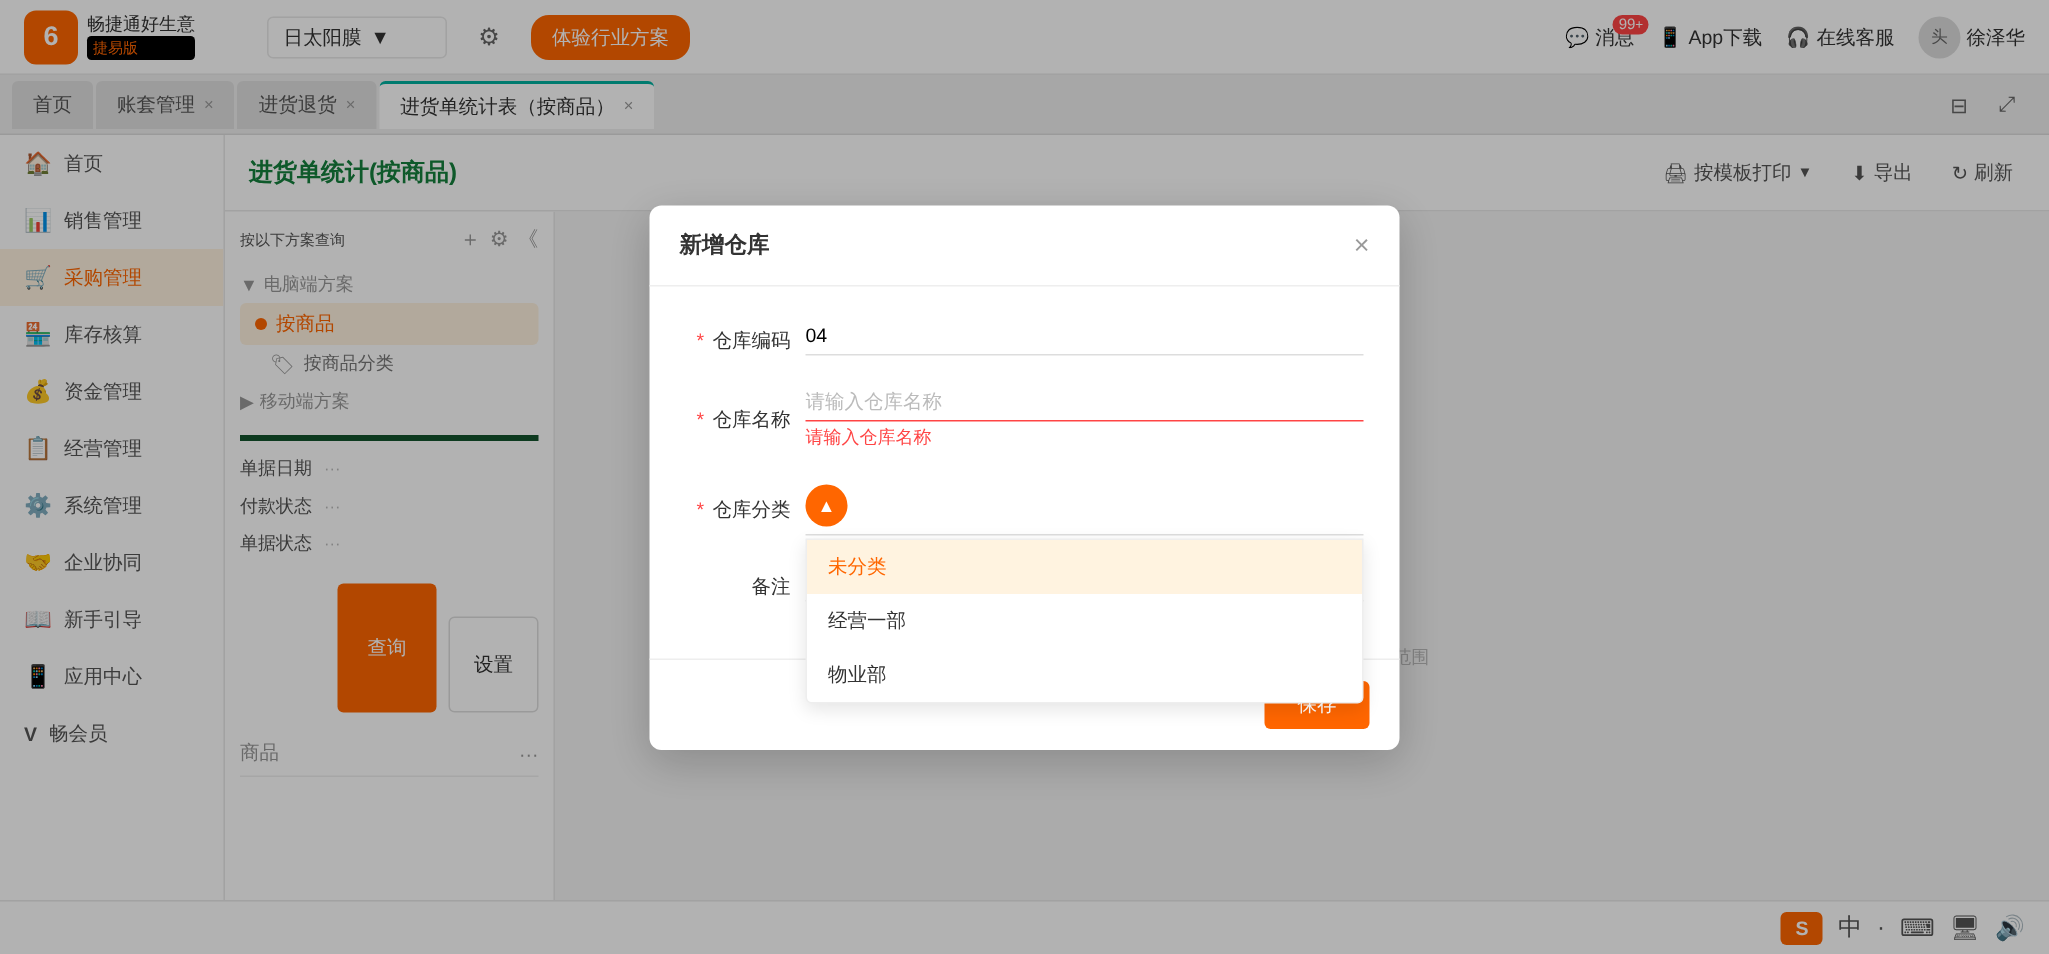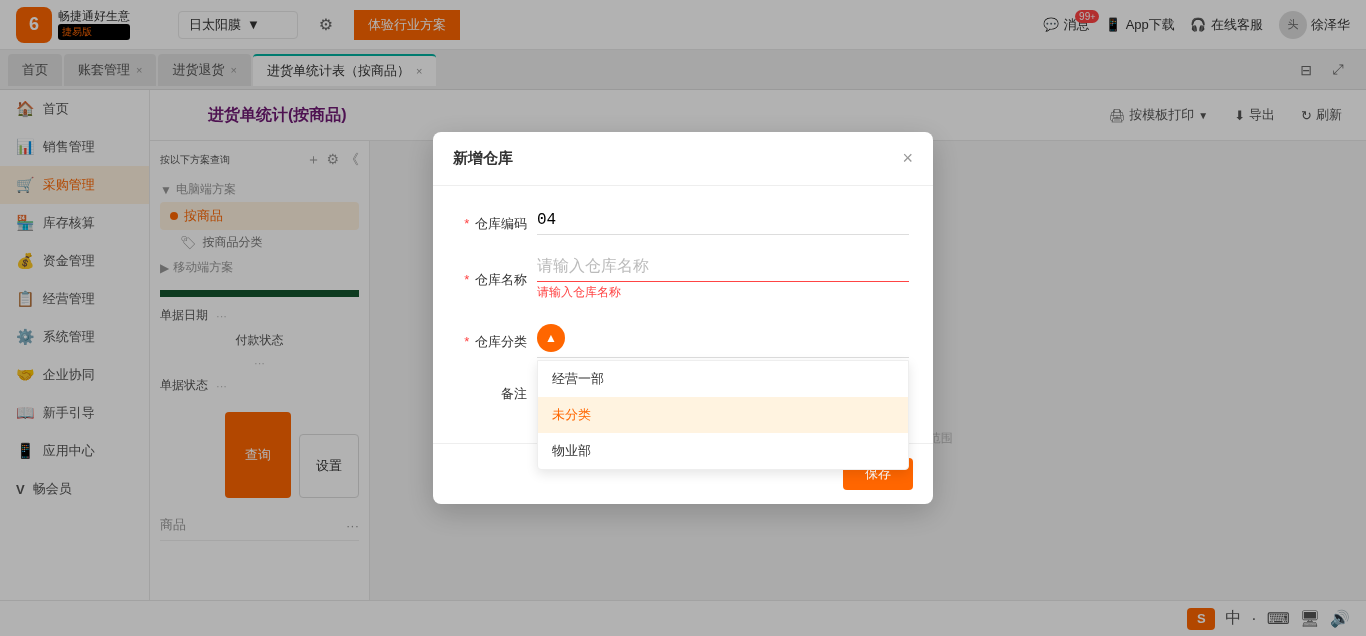--- a/index.html
+++ b/index.html
@@ -57,21 +57,21 @@
       justify-content: center;
       cursor: pointer;
       color: #666;
       font-size: 16px;
     }
 
     .trial-btn {
       background: #ff6600;
       color: white;
       border: none;
-      border-radius: 0;
+      border-radius: 12px;
       padding: 6px 14px;
       font-size: 13px;
       cursor: pointer;
     }
 
     .header-right {
       margin-left: auto;
       display: flex;
       align-items: center;
       gap: 16px;
@@ -197,21 +197,21 @@
     }
 
     .page-header {
       background: #fff;
       padding: 12px 16px 0;
       border-bottom: 1px solid #e8e8e8;
       display: flex;
       align-items: center;
       justify-content: space-between;
     }
-    .page-title { font-size: 16px; font-weight: bold; color: #701a75; padding-bottom: 12px; margin-left: 42px; }
+    .page-title { font-size: 16px; font-weight: bold; color: #15803d; padding-bottom: 12px; }
     .page-actions {
       display: flex;
       align-items: center;
       gap: 10px;
       padding-bottom: 12px;
     }
     .action-btn {
       display: flex;
       align-items: center;
       gap: 4px;
@@ -353,23 +353,22 @@
       text-align: right;
       padding-top: 6px;
       flex-shrink: 0;
     }
     .required { color: #ff4444; margin-right: 2px; }
     .form-input {
       flex: 1;
       border: none;
       border-bottom: 1px solid #ddd;
       padding: 5px 0;
-      font-size: 16px;
+      font-size: 13px;
       outline: none;
-      font-family: Liberation Mono, monospace;
     }
     .form-input.error-border { border-bottom: 1px solid #ff4444; }
     .form-input::placeholder { color: #bbb; }
     .error-msg {
       font-size: 12px;
       color: #ff4444;
       margin-top: 2px;
     }
     .form-field-wrapper { flex: 1; display: flex; flex-direction: column; position: relative; }
 
@@ -634,26 +633,26 @@
           <div class="scheme-sub">
             <span class="sub-icon">🏷</span>
             <span>按商品分类</span>
           </div>
           <div class="scheme-label">
             <span>▶</span>
             <span>移动端方案</span>
           </div>
         </div>
 
-        <div style="margin-top:10px; padding: 6px 0; border-top:7px solid #14532d;">
+        <div style="margin-top:10px; padding: 6px 0; border-top:4px solid #14532d;">
           <div style="display:flex; align-items:center; gap:8px; padding:4px 0; font-size:12px; color:#555;">
             <span>单据日期</span>
             <span style="color:#bbb; font-size:11px;">···</span>
           </div>
-          <div style="display:flex; align-items:center; gap:8px; padding:4px 0; font-size:12px; color:#555;flex-direction:column;">
+          <div style="display:flex; align-items:center; gap:8px; padding:4px 0; font-size:12px; color:#555;">
             <span>付款状态</span>
             <span style="color:#bbb; font-size:11px;">···</span>
           </div>
           <div style="display:flex; align-items:center; gap:8px; padding:4px 0; font-size:12px; color:#555;">
             <span>单据状态</span>
             <span style="color:#bbb; font-size:11px;">···</span>
           </div>
         </div>
         <div style="margin-top:8px; display:flex; gap:8px; justify-content:flex-end;">
           <button class="query-btn">查询</button>
@@ -722,22 +721,22 @@
         <div class="form-label">
           <span class="required">*</span>
           <span>仓库分类</span>
         </div>
         <div class="form-field-wrapper" style="position:relative;">
           <div class="dropdown-field">
             <div class="dropdown-up-btn">▲</div>
           </div>
 
           <div class="dropdown-list">
+            <div class="dropdown-option selected">未分类</div>
             <div class="dropdown-option">经营一部</div>
-            <div class="dropdown-option selected">未分类</div>
             <div class="dropdown-option">物业部</div>
           </div>
         </div>
       </div>
 
       <div class="form-row">
         <div class="form-label">备注</div>
         <div class="form-field-wrapper">
           <input class="form-input" type="text" style="">
         </div>

